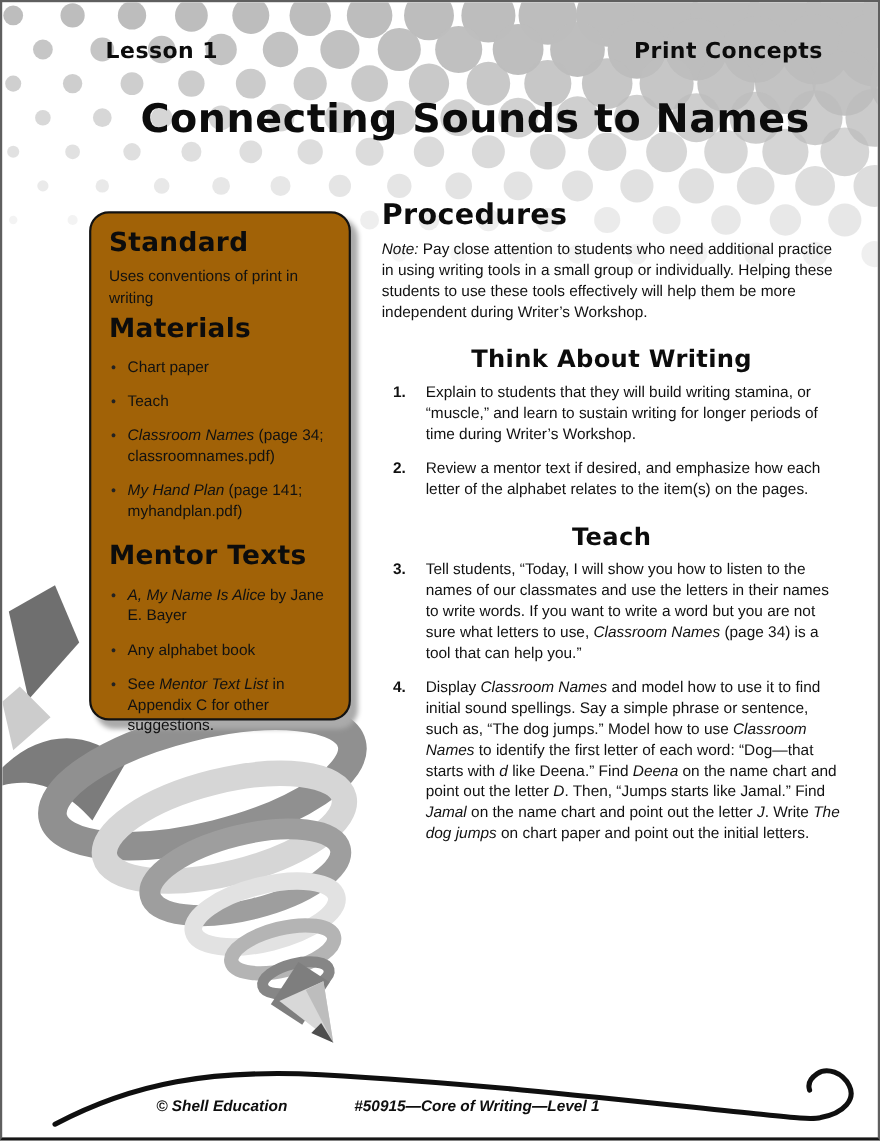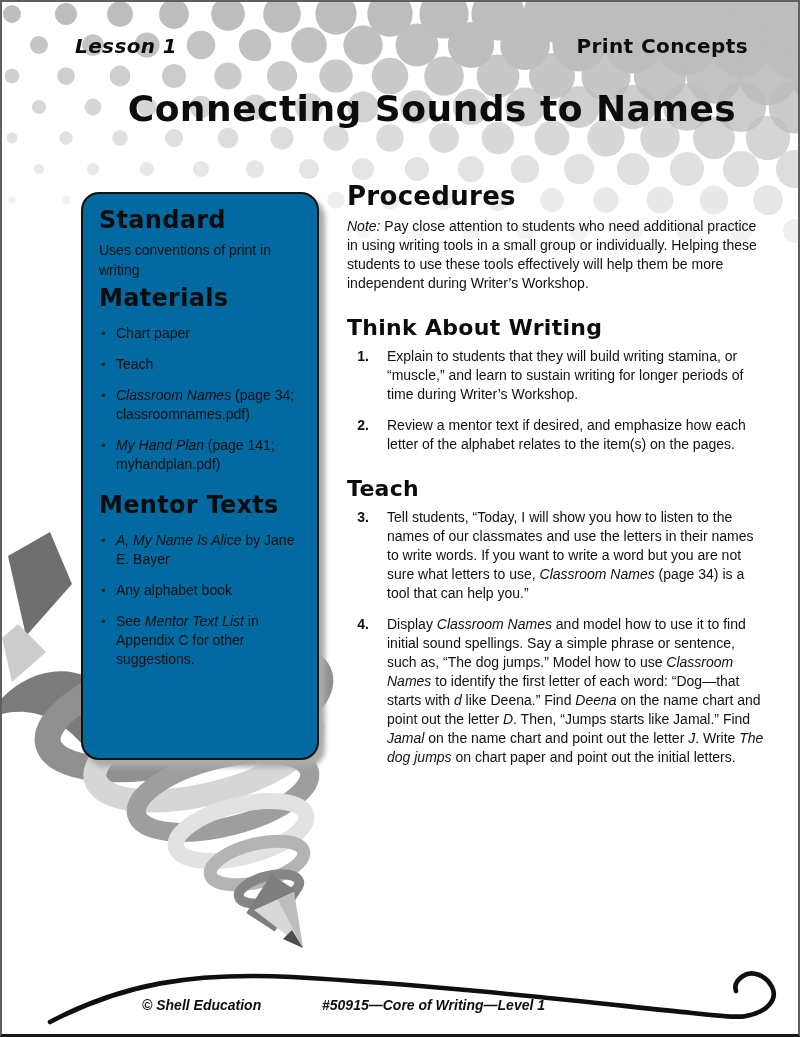--- a/index.html
+++ b/index.html
@@ -8,52 +8,52 @@
     position:relative; width:800px; height:1037px; margin:0 auto;
     background:#ffffff; overflow:hidden;
     border:2px solid #5f5f5f; border-bottom:3px solid #161616;
     font-family:"Liberation Sans", sans-serif; color:#111;
   }
   .halftone { position:absolute; left:0; top:0; width:800px; height:258px; }
   .corner-label {
     position:absolute; top:32px; font-family:"DejaVu Sans", sans-serif;
     font-weight:800; font-size:20px; letter-spacing:.4px; color:#0c0c0c;
   }
-  .lesson { left:73px;font-style:italic; }
+  .lesson { left:94px; }
   .category { right:50px; }
   .page-title {
     position:absolute; left:30px; top:86px; width:800px; text-align:center;
     font-family:"DejaVu Sans", sans-serif; font-weight:800; font-size:36px;
     letter-spacing:.5px; color:#0c0c0c;
   }
   
   .sidebox {
-    position:absolute; left:79px; top:190px; width:238px; height:568px;
-    background:#0369a1; border:2.5px solid #121212; border-radius:18px;
+    position:absolute; left:79px; top:190px; width:238px; height:463px;
+    background:#a16207; border:2.5px solid #121212; border-radius:18px;
     box-shadow:6px 7px 5px #ababab;
     padding:13px 16px 0 16px; z-index:4;
   }
   .side-heading {
     font-family:"DejaVu Sans", sans-serif; font-weight:800; font-size:24px;
     line-height:1.12; color:#0c0c0c; letter-spacing:.3px;
   }
   .side-text { font-size:14px; line-height:20px; margin-top:6px; }
   .side-list { list-style:none; margin-top:9px; }
   .side-list li { position:relative; padding-left:17px; margin-top:12px; font-size:14px; line-height:19px; }
   .side-list li::before { content:"\2022"; position:absolute; left:2px; top:0; font-size:13px; color:#222; }
   .mt-materials { margin-top:5px; }
   .mt-mentor { margin-top:18px; }
   
   .main { position:absolute; left:345px; top:180px; width:418px; z-index:3; }
   .main-heading {
     font-family:"DejaVu Sans", sans-serif; font-weight:800; color:#0c0c0c;
     letter-spacing:.3px; line-height:1.15;
   }
   .h-procedures { font-size:26px; }
-  .h-sub { font-size:22px; margin-top:22px; }
+  .h-sub { font-size:22px; margin-top:22px;text-align:center; }
   .note-par { font-size:14px; line-height:19px; margin-top:5px; }
   .num-item { display:flex; margin-top:12px; font-size:14px; line-height:19px; }
   .num-item.first { margin-top:7px; }
   .num-item .num { width:22px; min-width:22px; text-align:right; font-weight:bold; }
   .num-item .txt { flex:1; margin-left:18px; }
   i { font-style:italic; }
   
   .pencil { position:absolute; left:0; top:500px; width:340px; height:470px; z-index:1; }
   
   .swoosh { position:absolute; left:0; top:950px; width:800px; height:87px; z-index:2; }

